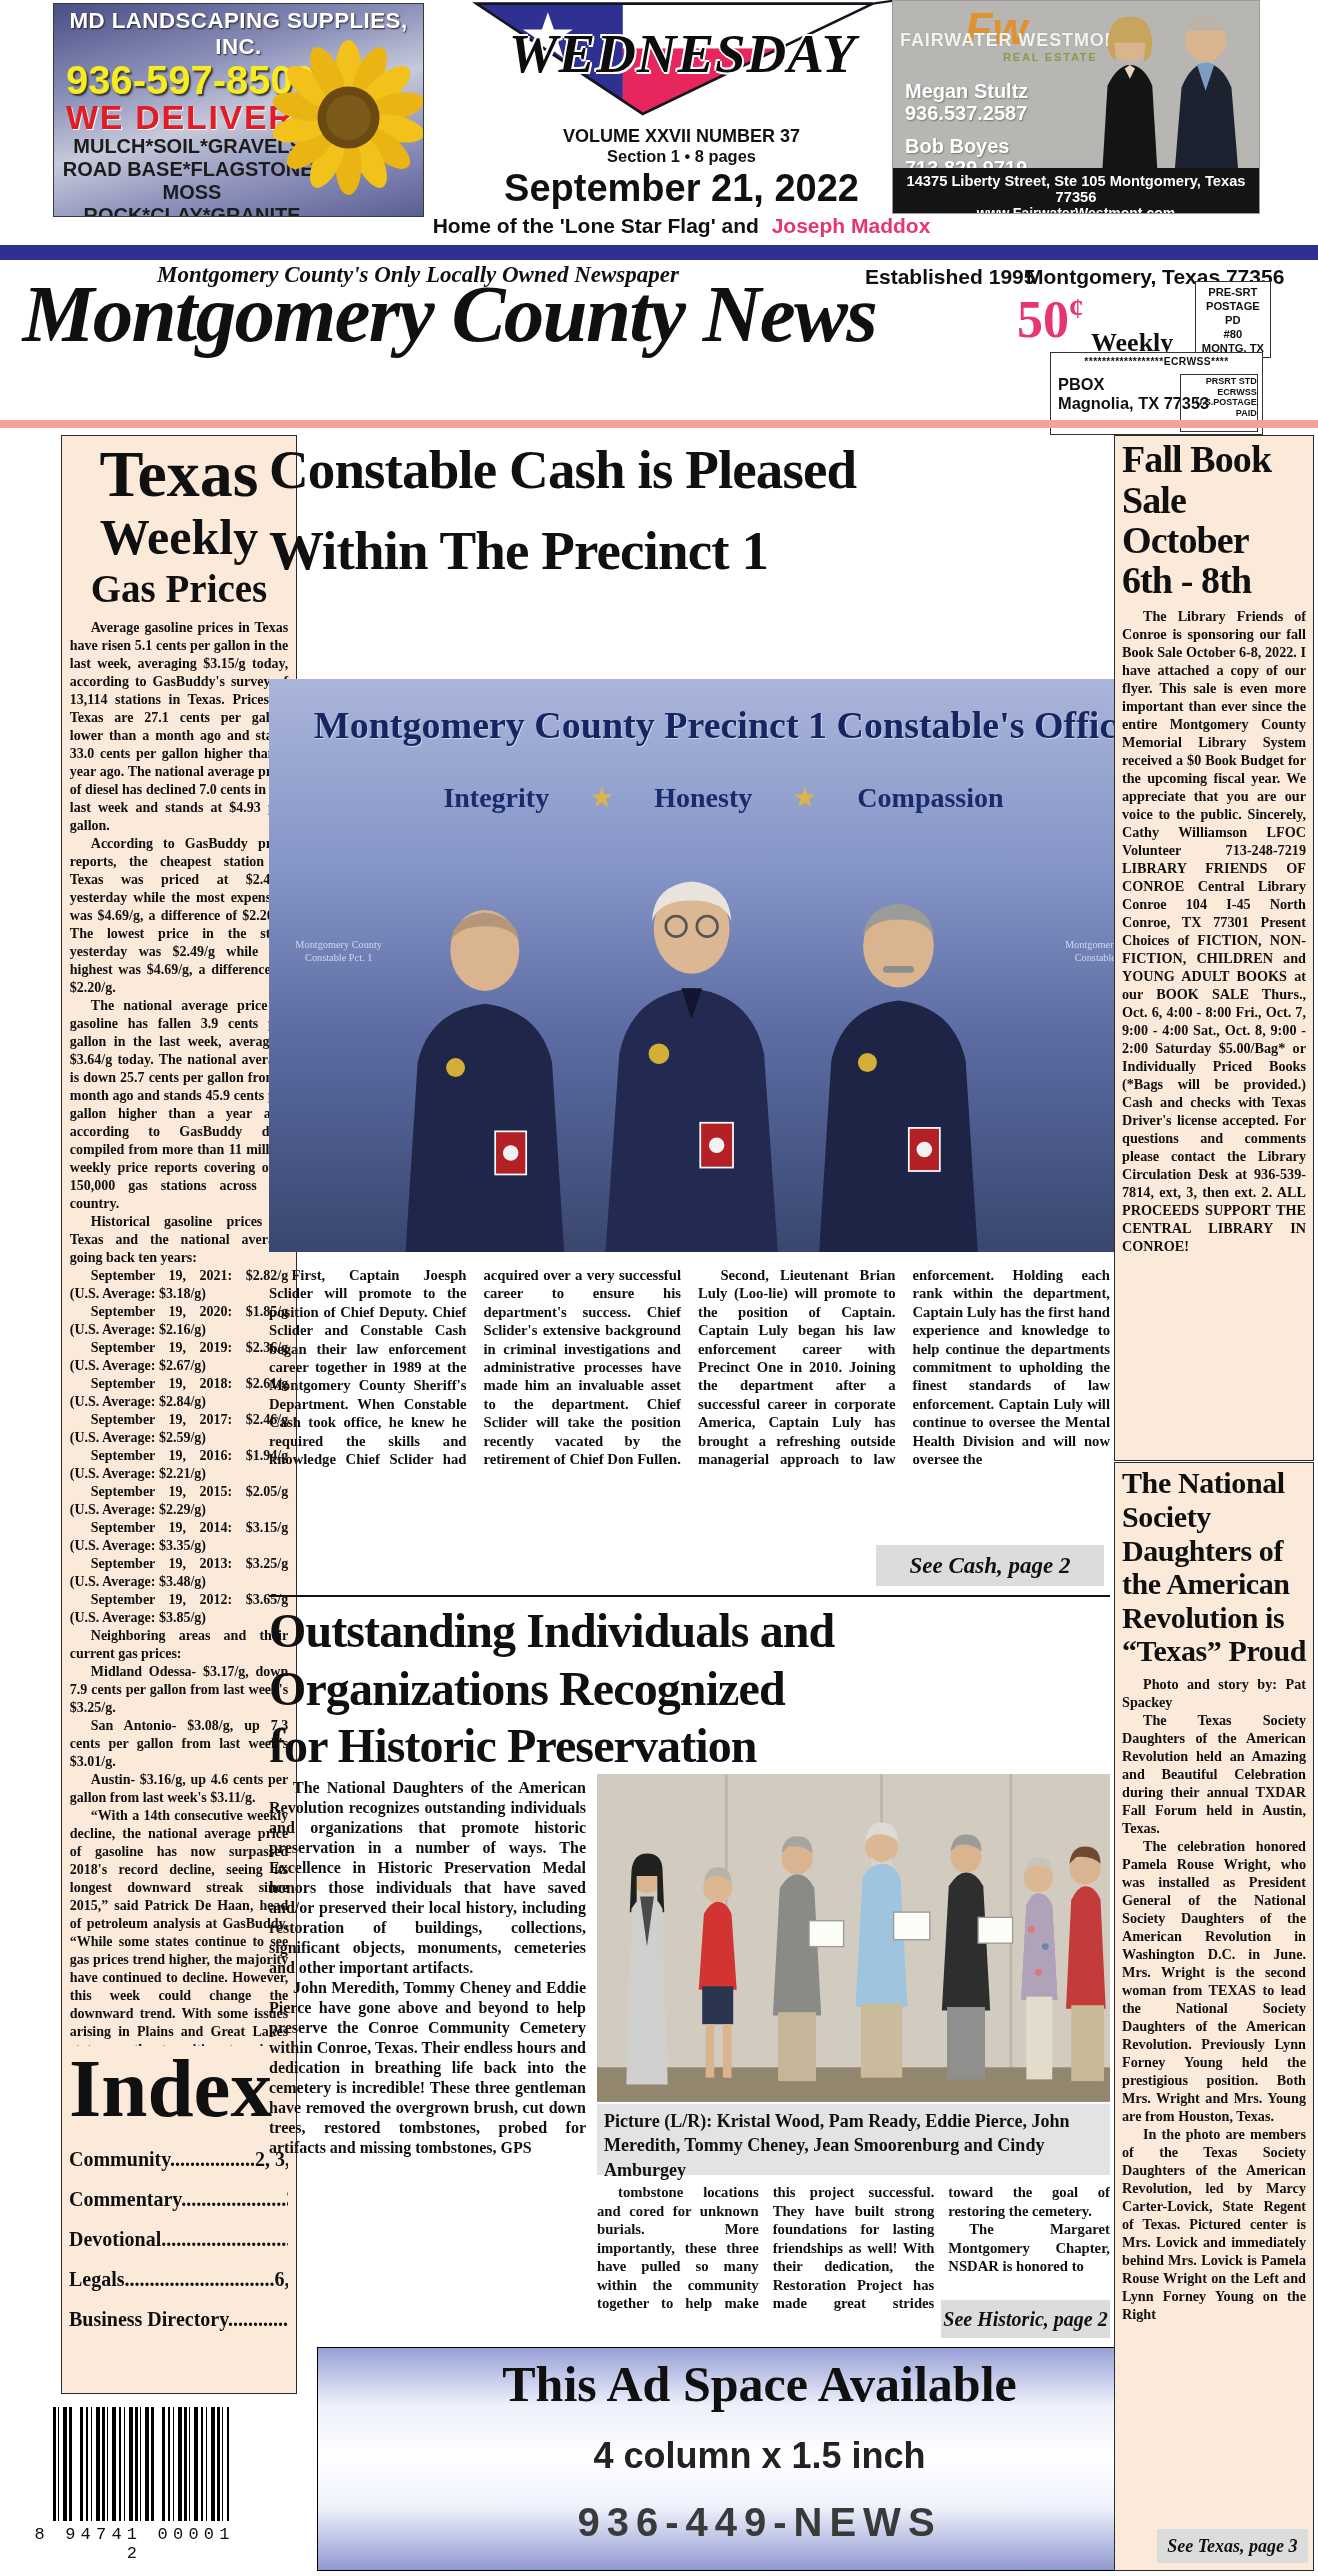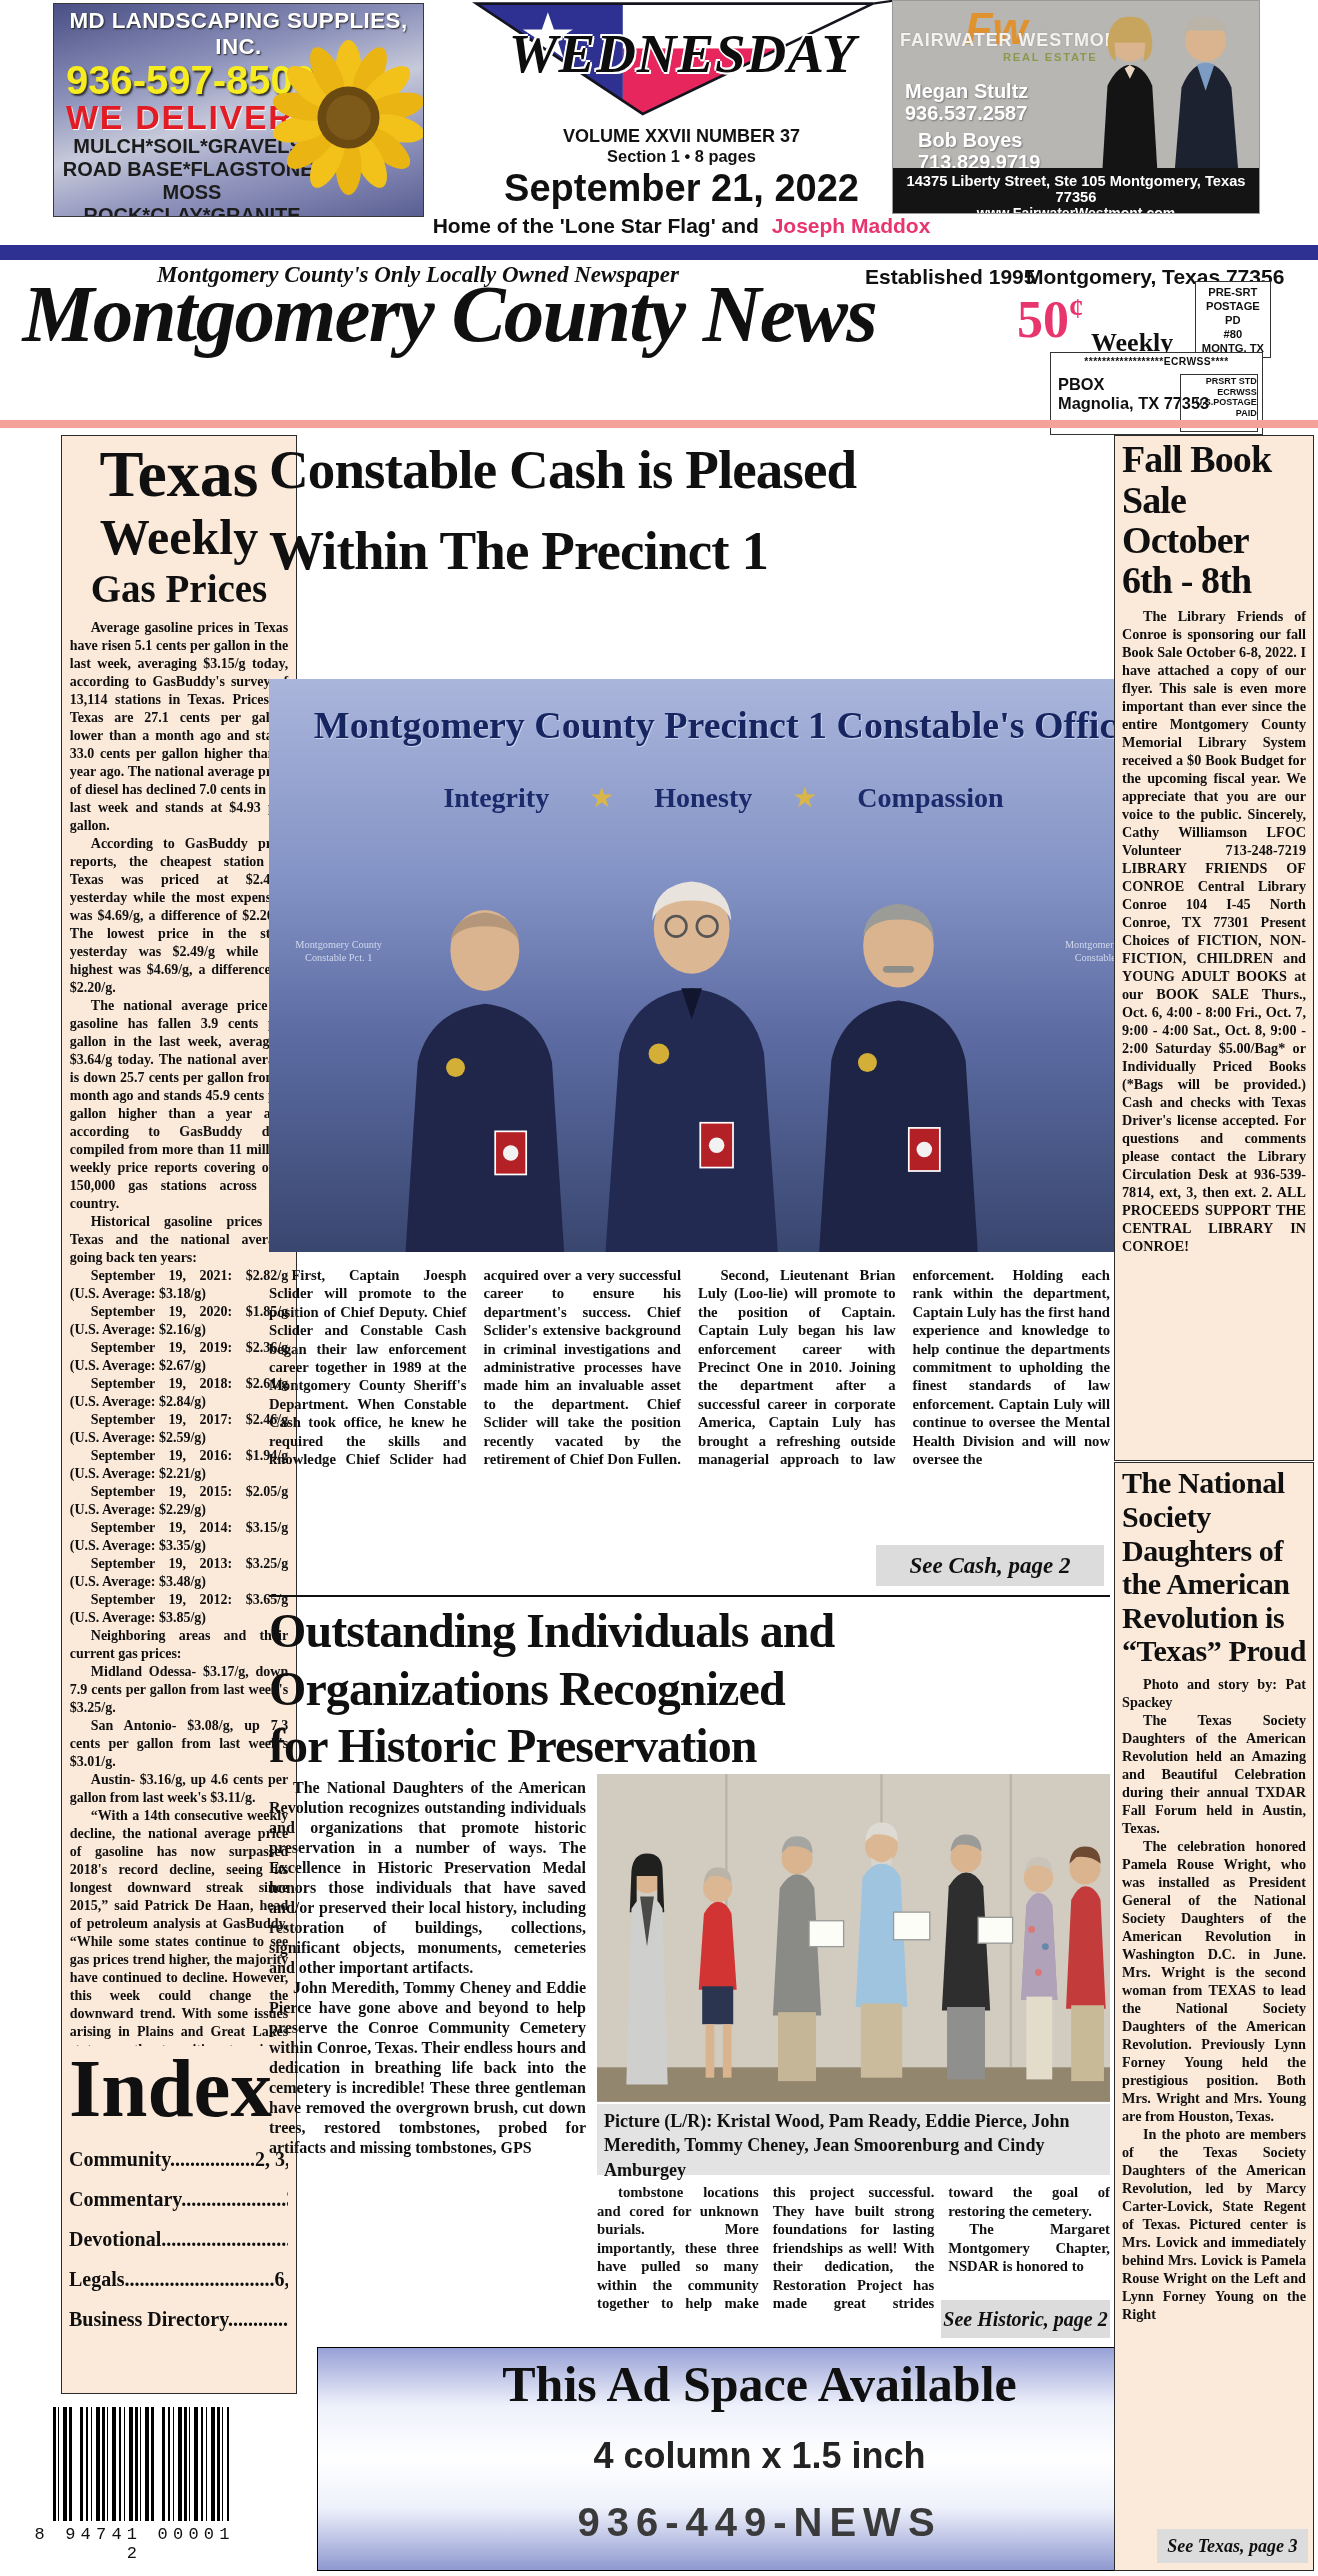--- a/index.html
+++ b/index.html
@@ -38,21 +38,21 @@
   #ad-fw { left:892px; top:0; width:366px; height:212px; background:#b8b6b3; overflow:hidden;
            border:0.9px solid #999; }
   #fw-mono { position:absolute; left:72px; top:1.7px; font-size:45px; font-style:italic; color:#e0922f;
              font-weight:bold; }
   #fw-name { position:absolute; left:7px; top:29px; font-size:18px; font-weight:bold; color:#f4f2ee;
              letter-spacing:0.9px; text-shadow:0 0 1.7px #999; }
   #fw-tag  { position:absolute; left:110px; top:50px; font-size:11.2px; font-weight:bold; color:#8a9a4d;
              letter-spacing:1.7px; }
   .fw-agent { position:absolute; left:12px; color:#fff; font-weight:bold; font-size:20px; line-height:1.1;
               text-shadow:0.9px 0.9px 1.7px #777;}
-  #fw-a1 { top:79px; } #fw-a2 { top:128px;margin-left:13px; }
+  #fw-a1 { top:79px; } #fw-a2 { top:134px; }
   #fw-people { position:absolute; right:0px; top:7px; }
   #fw-bar { position:absolute; left:0; bottom:0; width:100%; height:45px; background:#141414;
             text-align:center; color:#fff; font-weight:bold; }
   #fw-bar .l1 { font-size:14.7px; margin-top:5.2px; }
   #fw-bar .l2 { font-size:14px; }
 
   
   #blue-bar { left:0; top:245px; width:1318px; height:14.7px; background:#2e3192; }
   #tagline { left:157px; top:262px; font-size:23px; font-weight:bold; font-style:italic; }
   #est-line { left:865px; top:265px; font-size:21px; font-weight:bold; }

